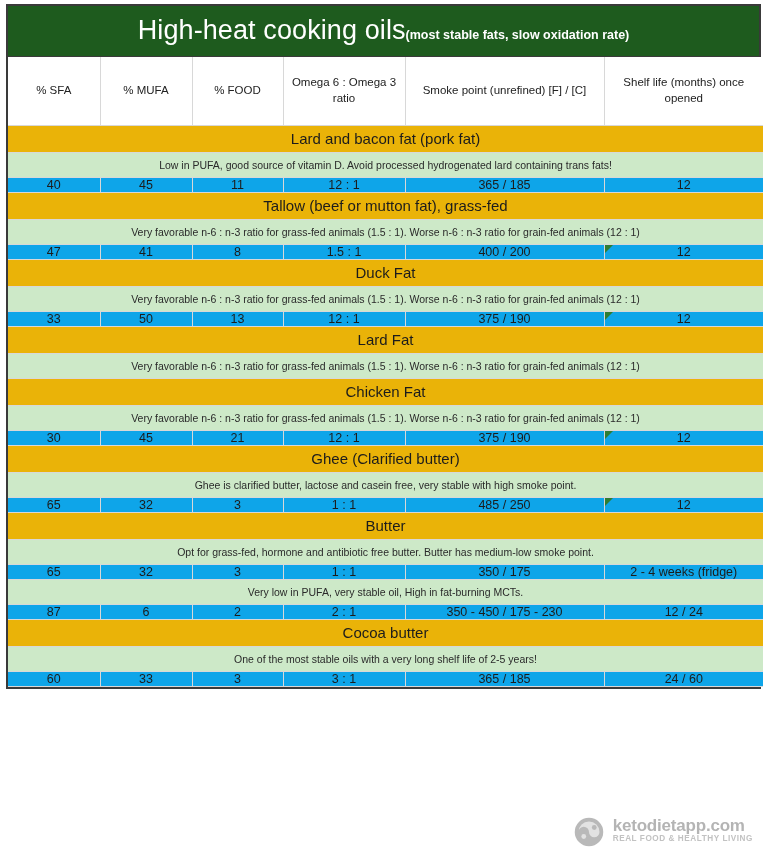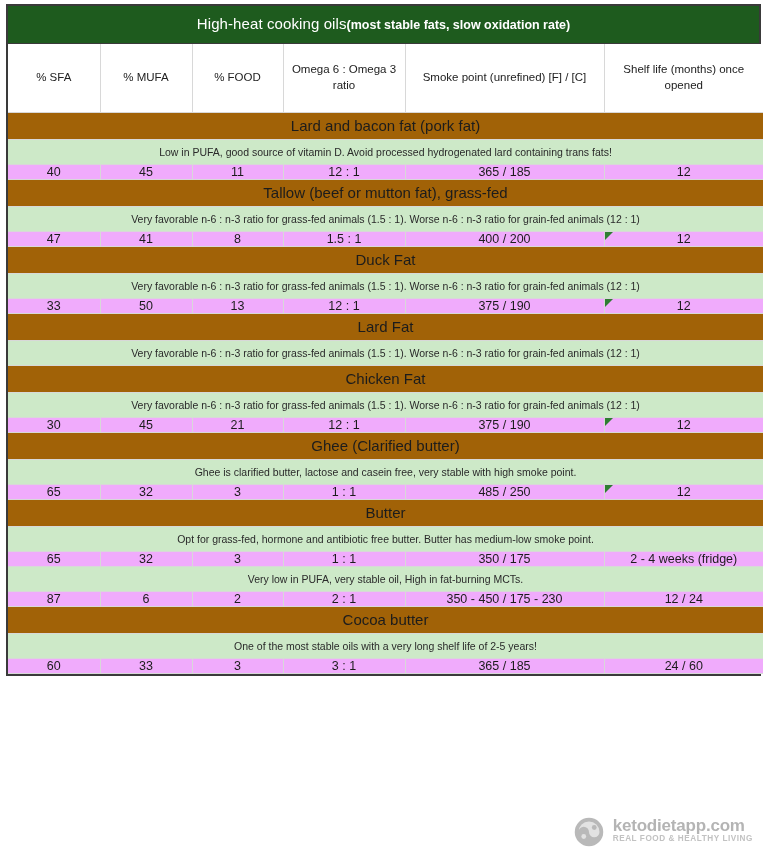--- a/index.html
+++ b/index.html
@@ -29,21 +29,21 @@
   
   .title-bar {
     background: #1e5b1e;
     color: #ffffff;
     text-align: center;
     padding: 9px 4px 10px;
     white-space: nowrap;
     border-bottom: 1px solid #3a3a3a;
   }
   .title-main {
-    font-size: 15px;
+    font-size: 27px;
     font-weight: 400;
     letter-spacing: 0.1px;
   }
   .title-sub {
     font-size: 12.5px;
     font-weight: bold;
   }
 
   
   table.grid {
@@ -72,41 +72,41 @@
     font-size: 11.5px;
     font-weight: normal;
     color: #222222;
     text-align: center;
     line-height: 1.35;
     padding: 2px 8px;
     background: #ffffff;
   }
 
   .name-row td {
-    background: #a16207;
+    background: #eab308;
     text-align: center;
     font-size: 15px;
     color: #1c1c1c;
     height: 27px;
     padding-top: 2px;
     border-right: none;
     border-bottom: none;
   }
   .desc-row td {
     background: #cde9c8;
     text-align: center;
     font-size: 10.5px;
     color: #2a2a2a;
     height: 25px;
     padding: 0 10px 3px;
     border-right: none;
     border-bottom: none;
   }
   .data-row td {
-    background: #f0abfc;
+    background: #0ea5e9;
     text-align: center;
     font-size: 12.5px;
     color: #1c1c1c;
     height: 14px;
     position: relative;
   }
 
   
   .cmt { position: relative; }
   .cmt::before {

